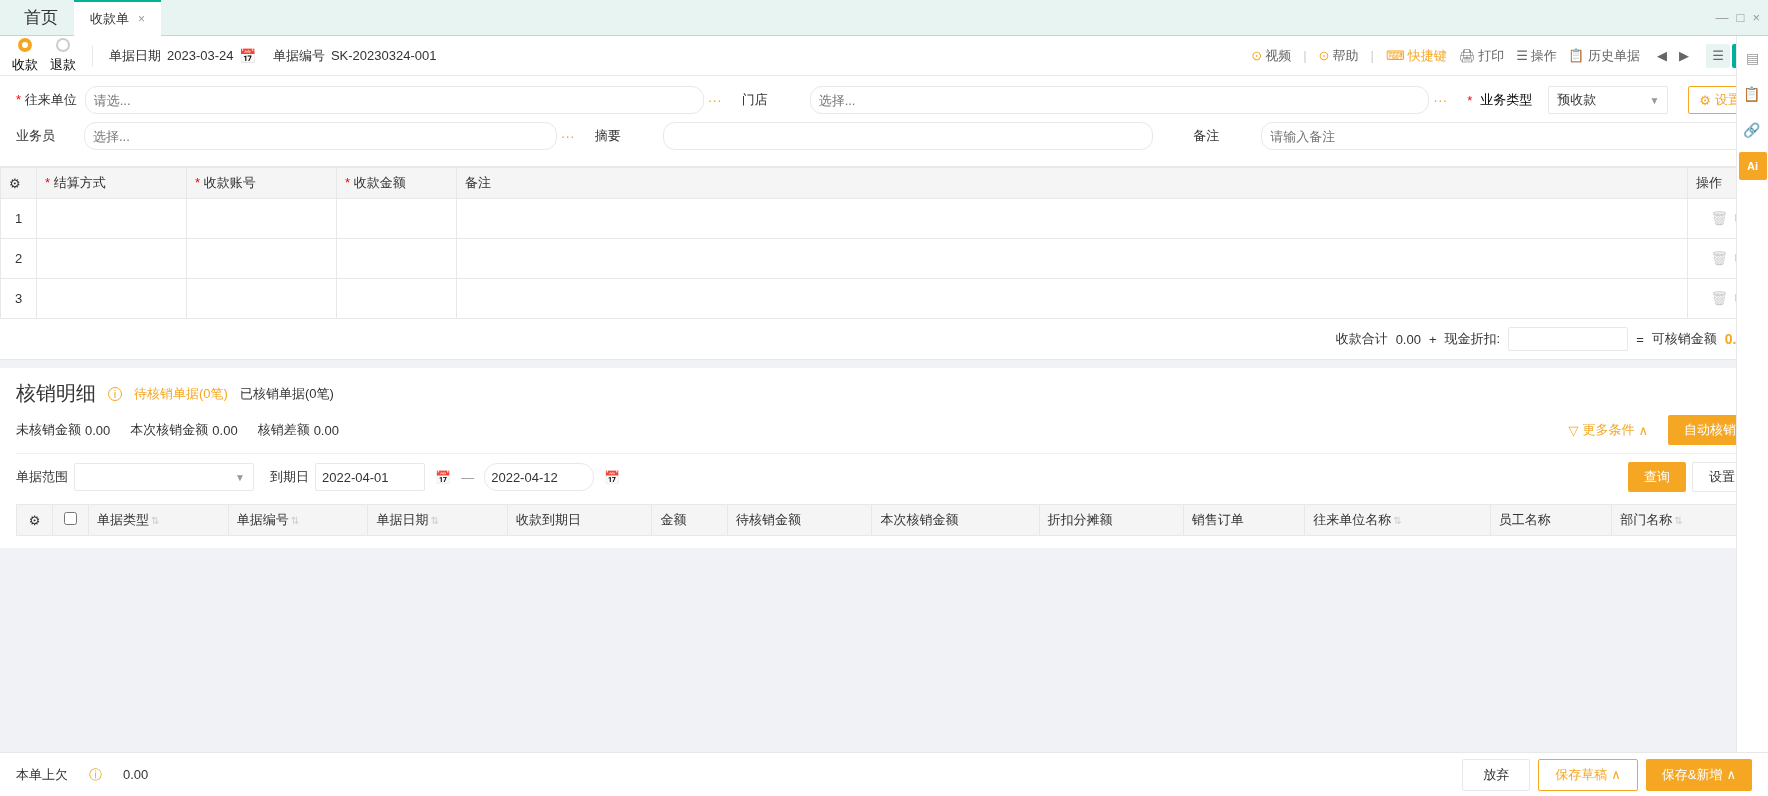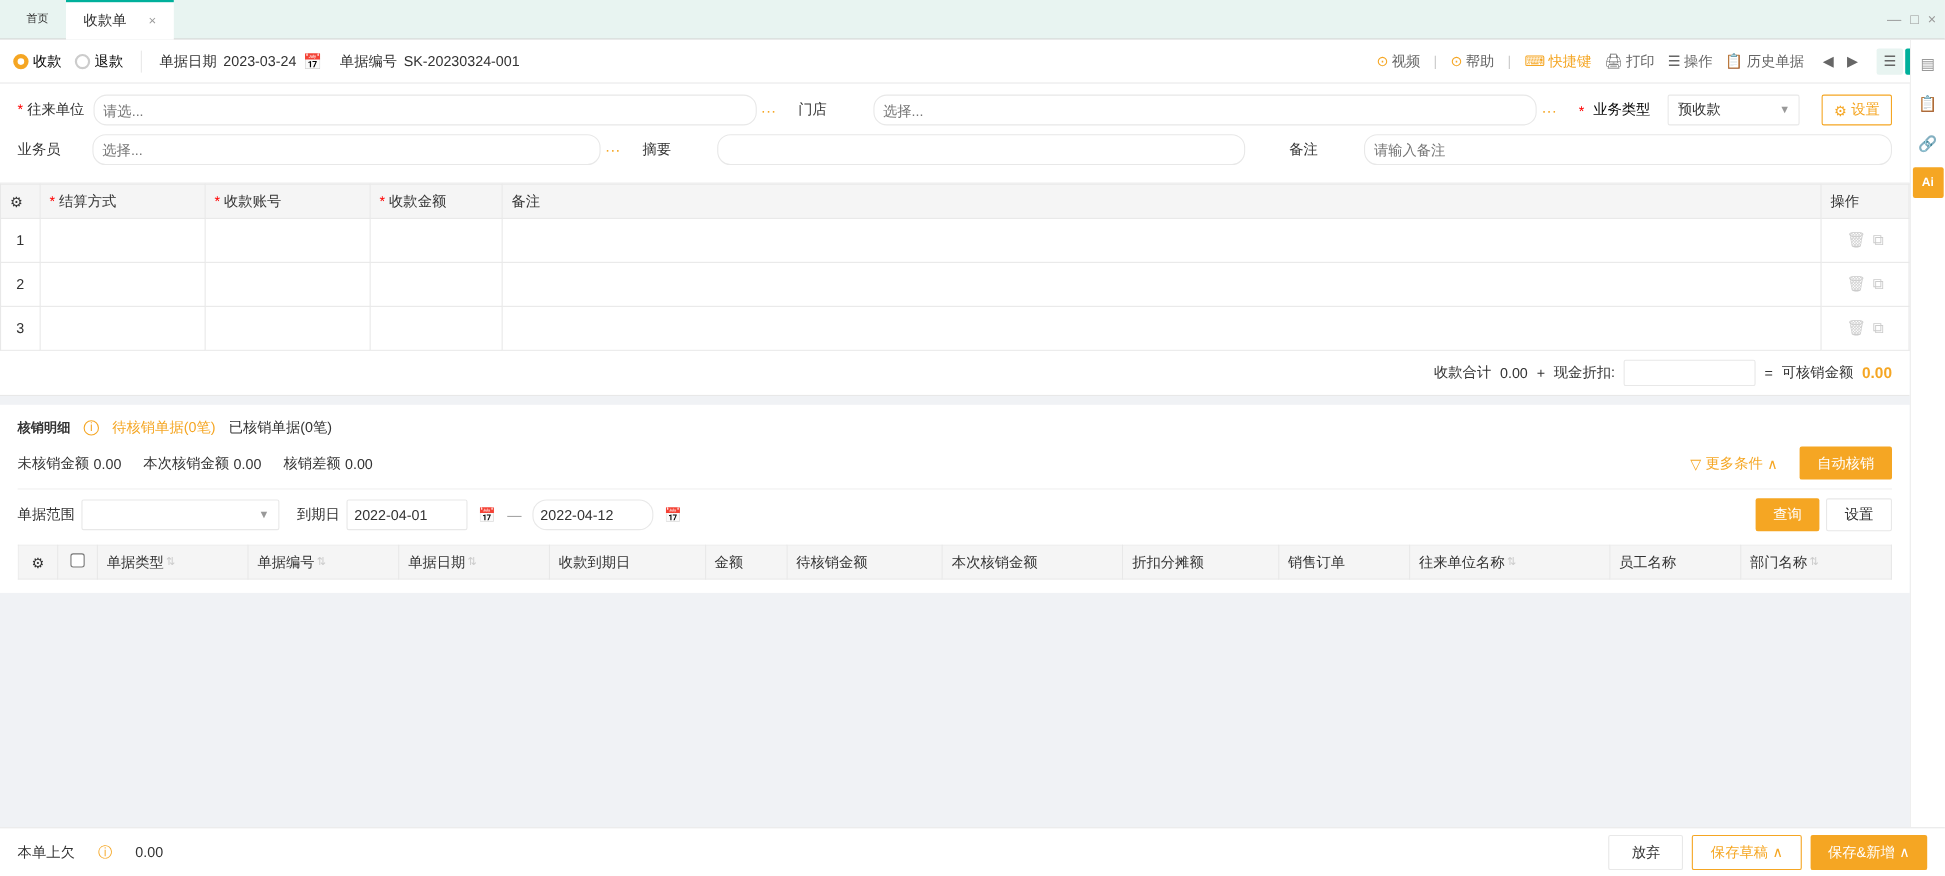--- a/index.html
+++ b/index.html
@@ -8,41 +8,41 @@
     
     .tab-bar {
       display: flex; align-items: center;
       background: #e8f4f1;
       height: 36px;
       padding: 0 8px;
       border-bottom: 1px solid #d0d0d0;
     }
     .tab-home {
       padding: 0 16px; height: 36px; line-height: 36px;
-      color: #333; cursor: pointer; font-size: 10px;
+      color: #333; cursor: pointer; font-size: 17px;
     }
     .tab-active {
       background: #fff; padding: 0 16px; height: 36px; line-height: 36px;
-      color: #333; display: flex; align-items: center; gap: 20px;
+      color: #333; display: flex; align-items: center; gap: 9px;
       border-top: 2px solid #00b09b; cursor: pointer; font-size: 13px;
     }
     .tab-close { color: #999; font-size: 12px; cursor: pointer; }
     .tab-bar-right { margin-left: auto; display: flex; gap: 8px; color: #999; }
 
     
     .toolbar {
       display: flex; align-items: center;
       background: #fff;
       height: 40px;
       padding: 0 12px;
       border-bottom: 1px solid #e8e8e8;
       gap: 16px;
     }
     .radio-group { display: flex; align-items: center; gap: 12px; }
-    .radio-item { display: flex; align-items: center; gap: 4px; cursor: pointer; }
+    .radio-item { display: flex; align-items: center; gap: 4px; cursor: pointer; flex-direction: column; }
     .radio-circle {
       width: 14px; height: 14px; border-radius: 50%;
       border: 2px solid #f5a623; background: #f5a623;
       display: flex; align-items: center; justify-content: center;
     }
     .radio-circle-inner { width: 6px; height: 6px; border-radius: 50%; background: #fff; }
     .radio-circle-empty { border-color: #ccc; background: #fff; }
     .divider-v { width: 1px; height: 20px; background: #e8e8e8; }
     .doc-date { display: flex; align-items: center; gap: 6px; color: #333; }
     .doc-date-icon { color: #f5a623; font-size: 14px; cursor: pointer; }
@@ -117,21 +117,21 @@
       border-bottom: 1px solid #e8e8e8;
     }
     .summary-input {
       border: 1px solid #e8e8e8; border-radius: 2px;
       padding: 2px 6px; width: 120px; height: 24px;
     }
 
     
     .writeoff-section { background: #fff; margin-top: 8px; padding: 12px 16px; }
     .writeoff-header { display: flex; align-items: center; gap: 12px; margin-bottom: 8px; }
-    .section-title { font-size: 12px; font-weight: bold; color: #333; }
+    .section-title { font-size: 20px; font-weight: normal; color: #333; }
     .info-icon { color: #f5a623; cursor: pointer; font-size: 12px; border: 1px solid #f5a623; border-radius: 50%; width: 14px; height: 14px; display: inline-flex; align-items: center; justify-content: center; font-size: 11px; }
     .tab-link { color: #f5a623; cursor: pointer; font-size: 13px; }
     .tab-link-gray { color: #333; cursor: pointer; font-size: 13px; }
 
     .writeoff-stats { display: flex; align-items: center; gap: 20px; margin-bottom: 8px; color: #333; }
     .stat-item { display: flex; align-items: center; gap: 4px; }
     .filter-btn { display: flex; align-items: center; gap: 4px; color: #f5a623; cursor: pointer; }
     .auto-writeoff-btn {
       background: #f5a623; color: #fff; border: none;
       padding: 6px 16px; border-radius: 2px; cursor: pointer;
@@ -210,21 +210,20 @@
     .sidebar-icon {
       width: 28px; height: 28px; display: flex; align-items: center;
       justify-content: center; cursor: pointer; color: #999; font-size: 14px;
       border-radius: 2px;
     }
     .sidebar-icon-active { background: #f5a623; color: #fff; }
 
     .main-content {
       height: calc(796px - 36px - 40px - 44px);
       overflow-y: auto;
-      padding-right: 32px;
     }
   </style>
 </head>
 <body>
 
 <div class="tab-bar">
   <div class="tab-home">首页</div>
   <div class="tab-active">
     <span>收款单</span>
     <span class="tab-close">×</span>

